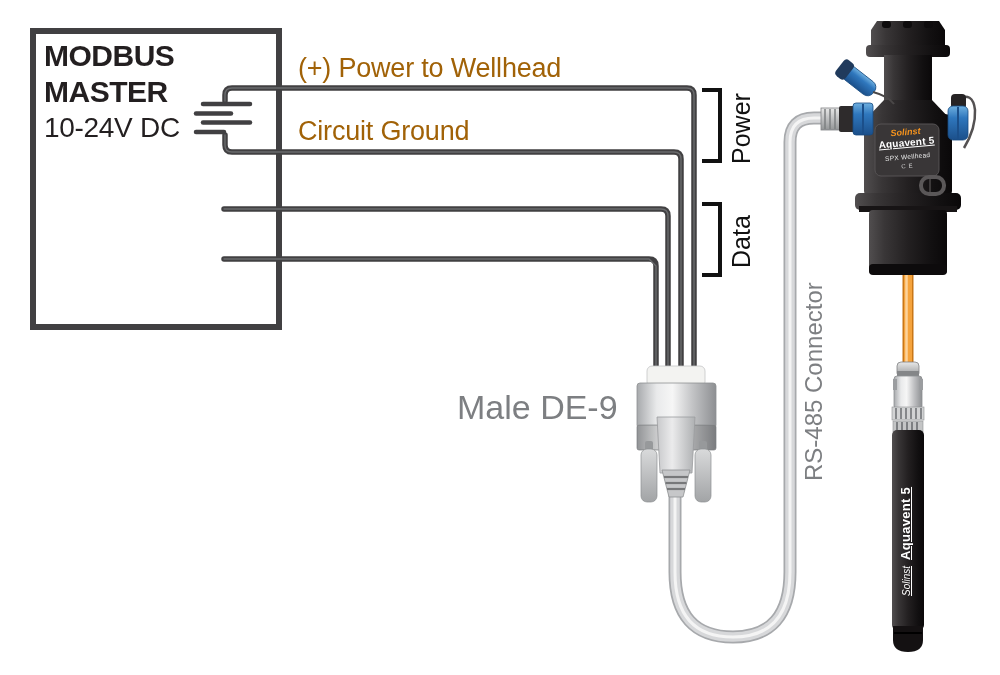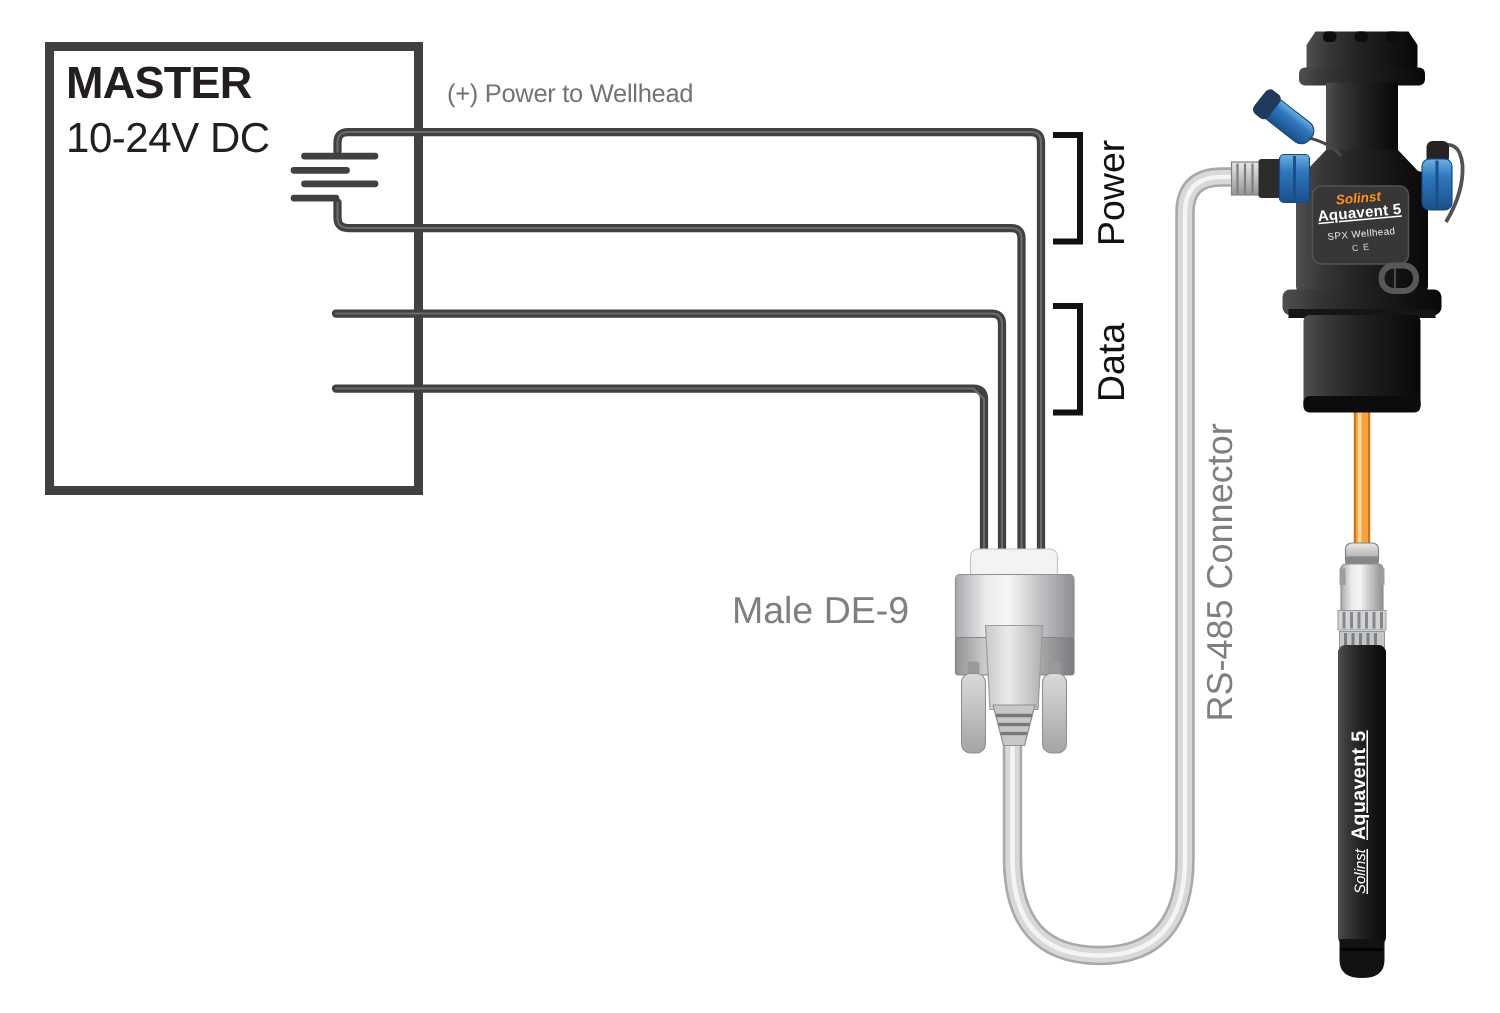--- a/index.html
+++ b/index.html
@@ -1,28 +1,28 @@
 <!DOCTYPE html>
 <html><head>
 <meta charset="utf-8">
 <style>
   html,body{margin:0;padding:0;background:#fff;}
   #stage{position:relative;width:1000px;height:675px;background:#ffffff;overflow:hidden;
          font-family:"Liberation Sans", sans-serif;color:#231f20;}
   #wiring-svg{position:absolute;left:0;top:0;}
   .lbl{position:absolute;white-space:nowrap;}
-  .wire-lbl{font-size:17px;color:#737373;letter-spacing:-0.2px;}
+  .wire-lbl{font-size:27px;color:#a16207;letter-spacing:-0.2px;}
   .box-title{position:absolute;left:44px;top:38px;line-height:36px;}
   .box-title .b{font-weight:bold;font-size:30px;letter-spacing:-0.5px;}
   .box-title .r{font-size:28px;letter-spacing:-0.3px;}
   .rot{position:absolute;transform:rotate(-90deg);transform-origin:0 0;white-space:nowrap;}
   .bracket-lbl{font-size:25px;color:#111111;}
   .gray-lbl{color:#7d7f82;}
-  .de9-lbl{position:absolute;left:457px;top:392px;width:180px;text-align:center;
-           font-size:25px;line-height:31px;}
+  .de9-lbl{position:absolute;left:457px;top:392px;width:180px;
+           font-size:34px;line-height:31px;}
   .rs485-lbl{font-size:24px;}
   .wh-label{position:absolute;left:877px;top:127px;width:60px;text-align:center;
             transform:rotate(-5deg);line-height:1.15;}
   .wh-label .brand{display:block;color:#f7941d;font-style:italic;font-weight:bold;font-size:9px;}
   .wh-label .product{display:block;color:#ffffff;font-size:10px;font-weight:bold;
                      text-decoration:underline;letter-spacing:0.2px;}
   .wh-label .model{display:block;color:#e9e9e9;font-size:6.5px;margin-top:4px;letter-spacing:0.3px;}
   .wh-label .marks{display:block;color:#cfcfcf;font-size:6px;margin-top:3px;letter-spacing:3px;}
   .probe-label{font-size:12px;color:#ffffff;}
   .probe-label .brand{font-style:italic;font-size:10px;margin-right:6px;text-decoration:underline;}
@@ -206,25 +206,27 @@
       <polygon points="662,470 690,470 683,497 669,497" fill="#c6c7c9" stroke="#8e9092" stroke-width="0.8"></polygon>
       <g stroke="#77787a" stroke-width="2.2">
         <line x1="664" y1="477" x2="688" y2="477"></line>
         <line x1="665.5" y1="483" x2="686.5" y2="483"></line>
         <line x1="667" y1="489" x2="685" y2="489"></line>
       </g>
     </g>
   </svg>
 
   <div class="box-title">
+    <div class="b">MODBUS</div>
     <div class="b">MASTER</div>
     <div class="r">10-24V DC</div>
   </div>
 
   <div class="lbl wire-lbl" style="left:298px;top:53px">(+) Power to Wellhead</div>
+  <div class="lbl wire-lbl" style="left:298px;top:116px">Circuit Ground</div>
 
   <div class="rot bracket-lbl" style="left:727px;top:164px">Power</div>
   <div class="rot bracket-lbl" style="left:727px;top:268px">Data</div>
 
   <div class="de9-lbl gray-lbl">
     <div>Male DE-9</div>
   </div>
 
   <div class="rot rs485-lbl gray-lbl" style="left:800px;top:481px">RS-485 Connector</div>
 

